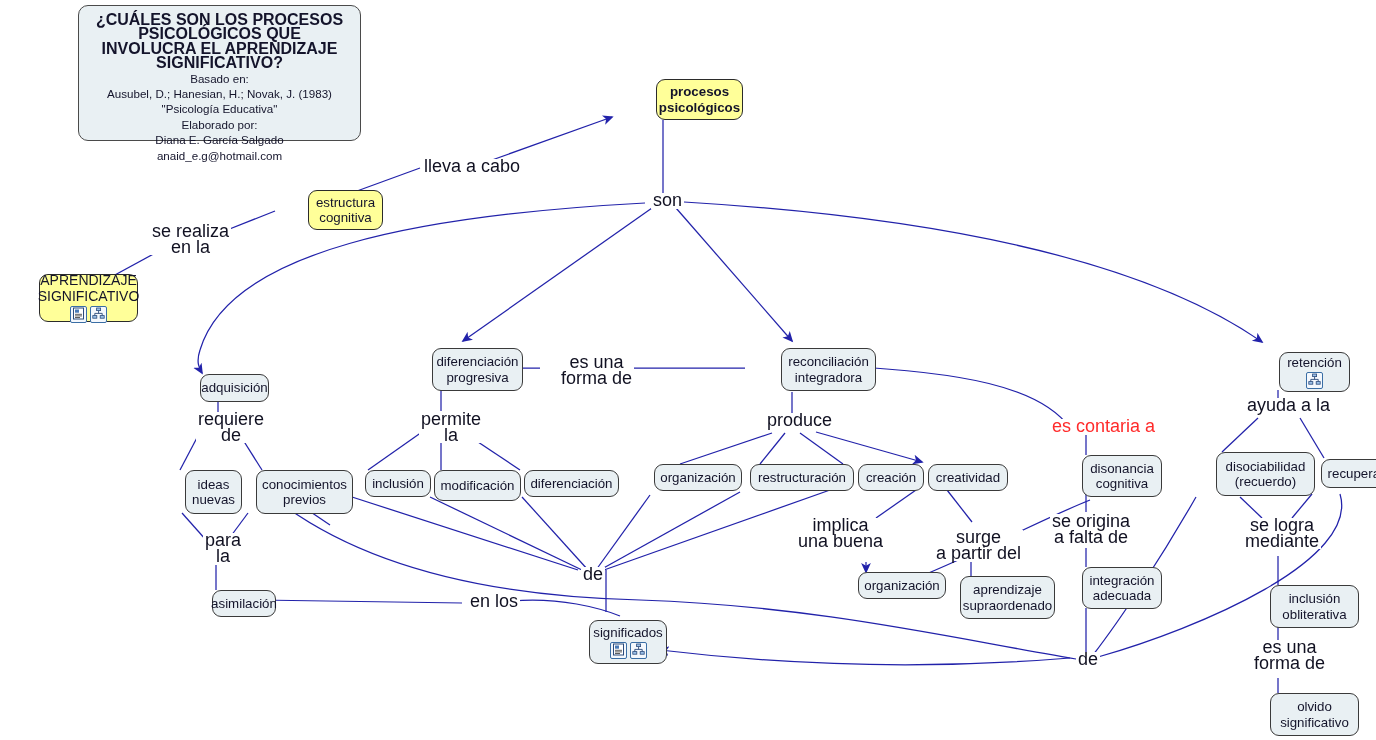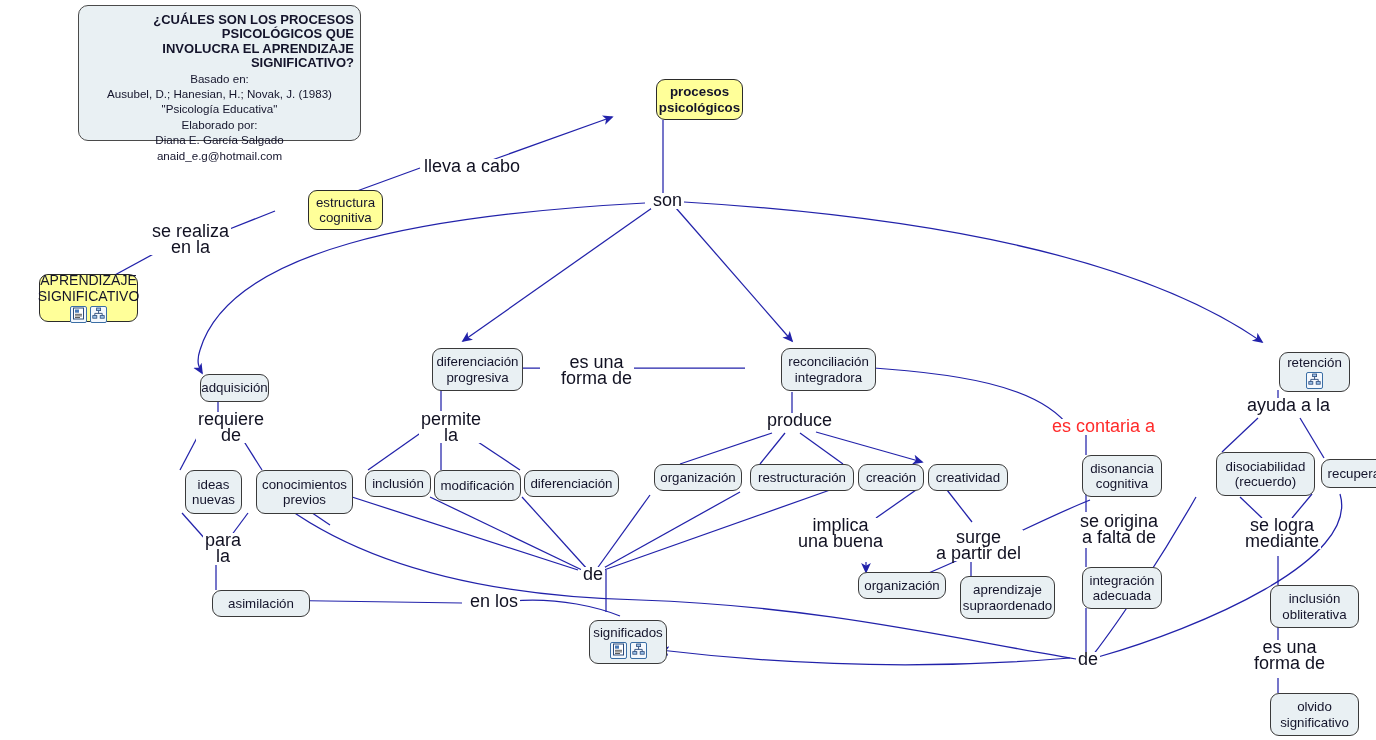--- a/index.html
+++ b/index.html
@@ -38,21 +38,21 @@
     box-sizing:border-box;
     border:1.3px solid #4a4a4a;border-radius:10px;
     background:#e9f0f3;
     color:#14142b;
     text-align:center;
     font-size:11.6px;
     line-height:15.4px;
     padding:7px 6px 0 6px;
     z-index:6;
   }
-  #titlebox .hl{font-weight:bold;font-size:13px;line-height:14.4px;text-align:right;}
+  #titlebox .hl{font-weight:bold;font-size:16px;line-height:14.4px;}
 
   
   .lbl{
     position:absolute;
     color:#111122;
     font-size:18px;
     line-height:15.5px;
     text-align:center;
     white-space:nowrap;
     background:#ffffff;
@@ -222,21 +222,21 @@
   <div class="node" style="left:149px;top:470px;width:57px;height:44px;">
     <span class="txt">ideas</span>
     <span class="txt">nuevas</span>
   </div>
 
   <div class="node" style="left:220px;top:470px;width:97px;height:44px;">
     <span class="txt">conocimientos</span>
     <span class="txt">previos</span>
   </div>
 
-  <div class="node" style="left:176px;top:590px;width:98px;height:27px;">
+  <div class="node" style="left:176px;top:590px;width:64px;height:27px;">
     <span class="txt">asimilación</span>
   </div>
 
   <div class="node" style="left:396px;top:348px;width:91px;height:43px;">
     <span class="txt">diferenciación</span>
     <span class="txt">progresiva</span>
   </div>
 
   <div class="node" style="left:329px;top:470px;width:66px;height:27px;">
     <span class="txt">inclusión</span>
@@ -390,21 +390,21 @@
 
   <div class="lbl" style="left:934px;top:530px;">
     <div>surge</div>
     <div>a partir del</div>
   </div>
 
   <div class="lbl red" style="left:1050px;top:419px;">
     <div>es contaria a</div>
   </div>
 
-  <div class="lbl" style="left:1050px;top:514px;margin-left:28px;">
+  <div class="lbl" style="left:1050px;top:514px;">
     <div>se origina</div>
     <div>a falta de</div>
   </div>
 
   <div class="lbl" style="left:581px;top:567px;">
     <div>de</div>
   </div>
 
   <div class="lbl" style="left:468px;top:594px;">
     <div>en los</div>

